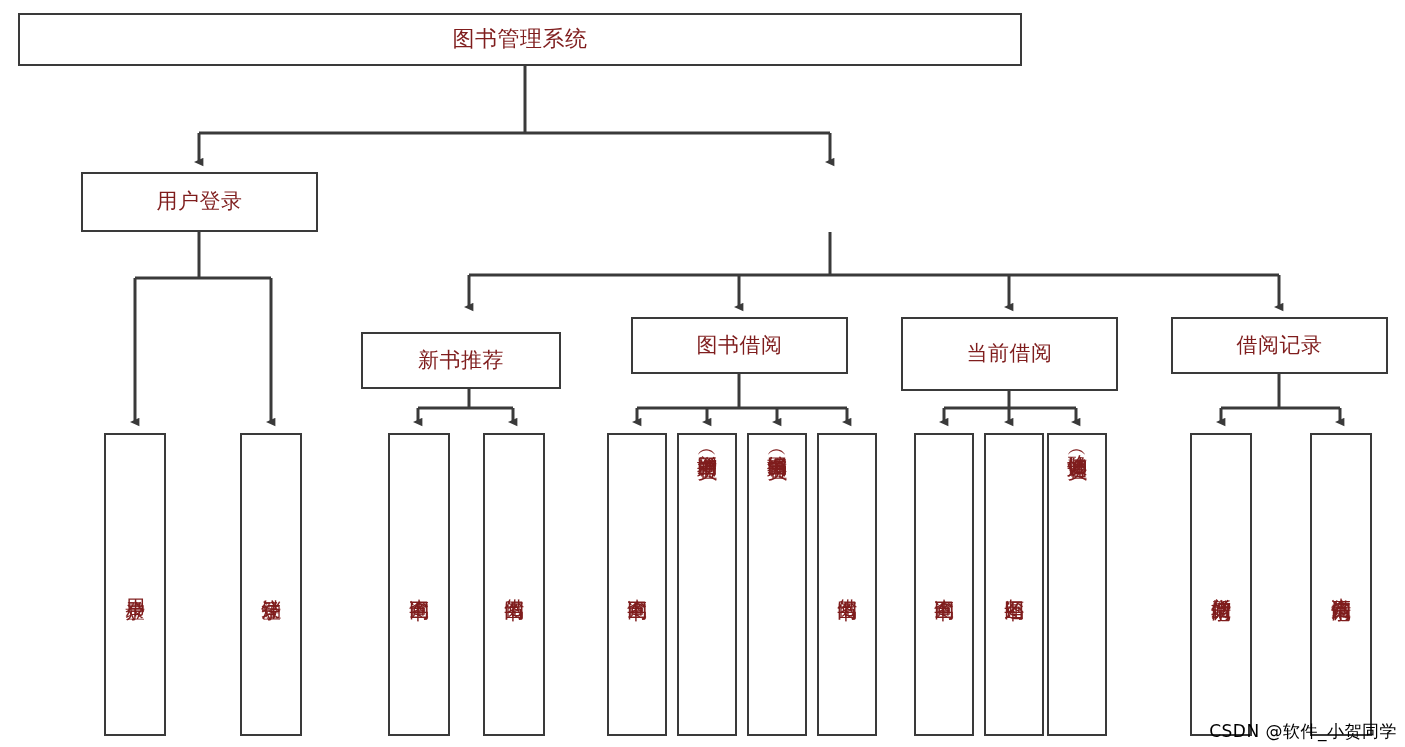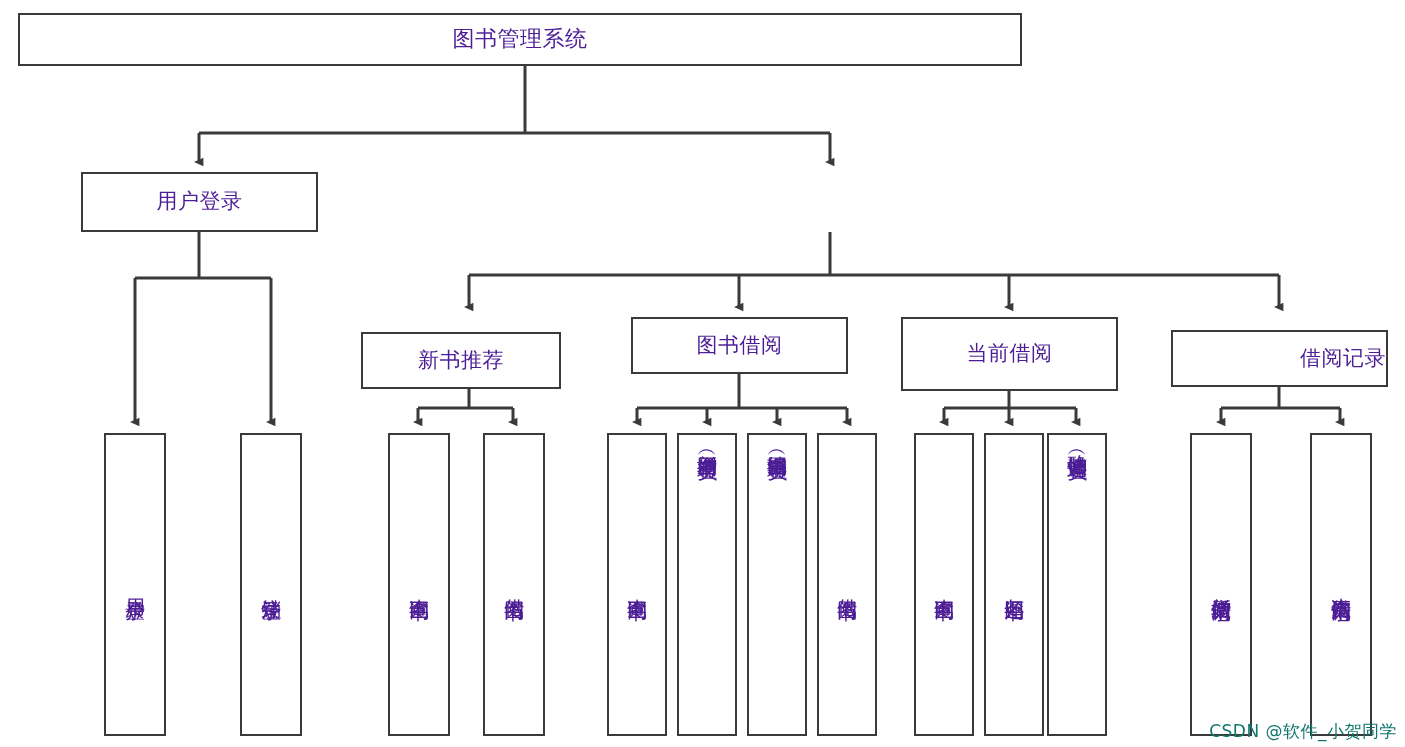--- a/index.html
+++ b/index.html
@@ -26,21 +26,21 @@
     pointer-events: none;
   }
   .node {
     position: absolute;
     box-sizing: border-box;
     border: 2px solid #3a3a3a;
     background: #ffffff;
     display: flex;
     align-items: center;
     justify-content: center;
-    color: #4c1d95;
+    color: #7f1d1d;
   }
   .node.h {
     font-size: 21px;
     line-height: 1.2;
     letter-spacing: 0.5px;
   }
   .node.root {
     font-size: 22px;
   }
   .node.v {
@@ -58,21 +58,21 @@
     display: block;
   }
   .node.v.topalign {
     align-items: flex-start;
   }
   #watermark {
     position: absolute;
     right: 8px;
     bottom: 4px;
     font-size: 17px;
-    color: #0f766e;
+    color: #000000;
     letter-spacing: 0.5px;
     white-space: nowrap;
   }
 </style>
 </head>
 <body>
 
 <div id="canvas">
 
   <svg id="edges" viewBox="0 0 1405 747" width="1405" height="747" xmlns="http://www.w3.org/2000/svg">
@@ -139,21 +139,21 @@
   </div>
 
   <div class="node h" style="left:631px; top:317px; width:217px; height:57px;">
     <span>图书借阅</span>
   </div>
 
   <div class="node h" style="left:901px; top:317px; width:217px; height:74px;">
     <span>当前借阅</span>
   </div>
 
-  <div class="node h" style="left:1171px; top:330px; width:217px; height:57px;justify-content:flex-end;">
+  <div class="node h" style="left:1171px; top:317px; width:217px; height:57px;">
     <span>借阅记录</span>
   </div>
 
   <div class="node v" style="left:104px; top:433px; width:62px; height:303px;">
     <span class="vtext">用户登录</span>
   </div>
 
   <div class="node v" style="left:240px; top:433px; width:62px; height:303px;">
     <span class="vtext">注销登录</span>
   </div>

